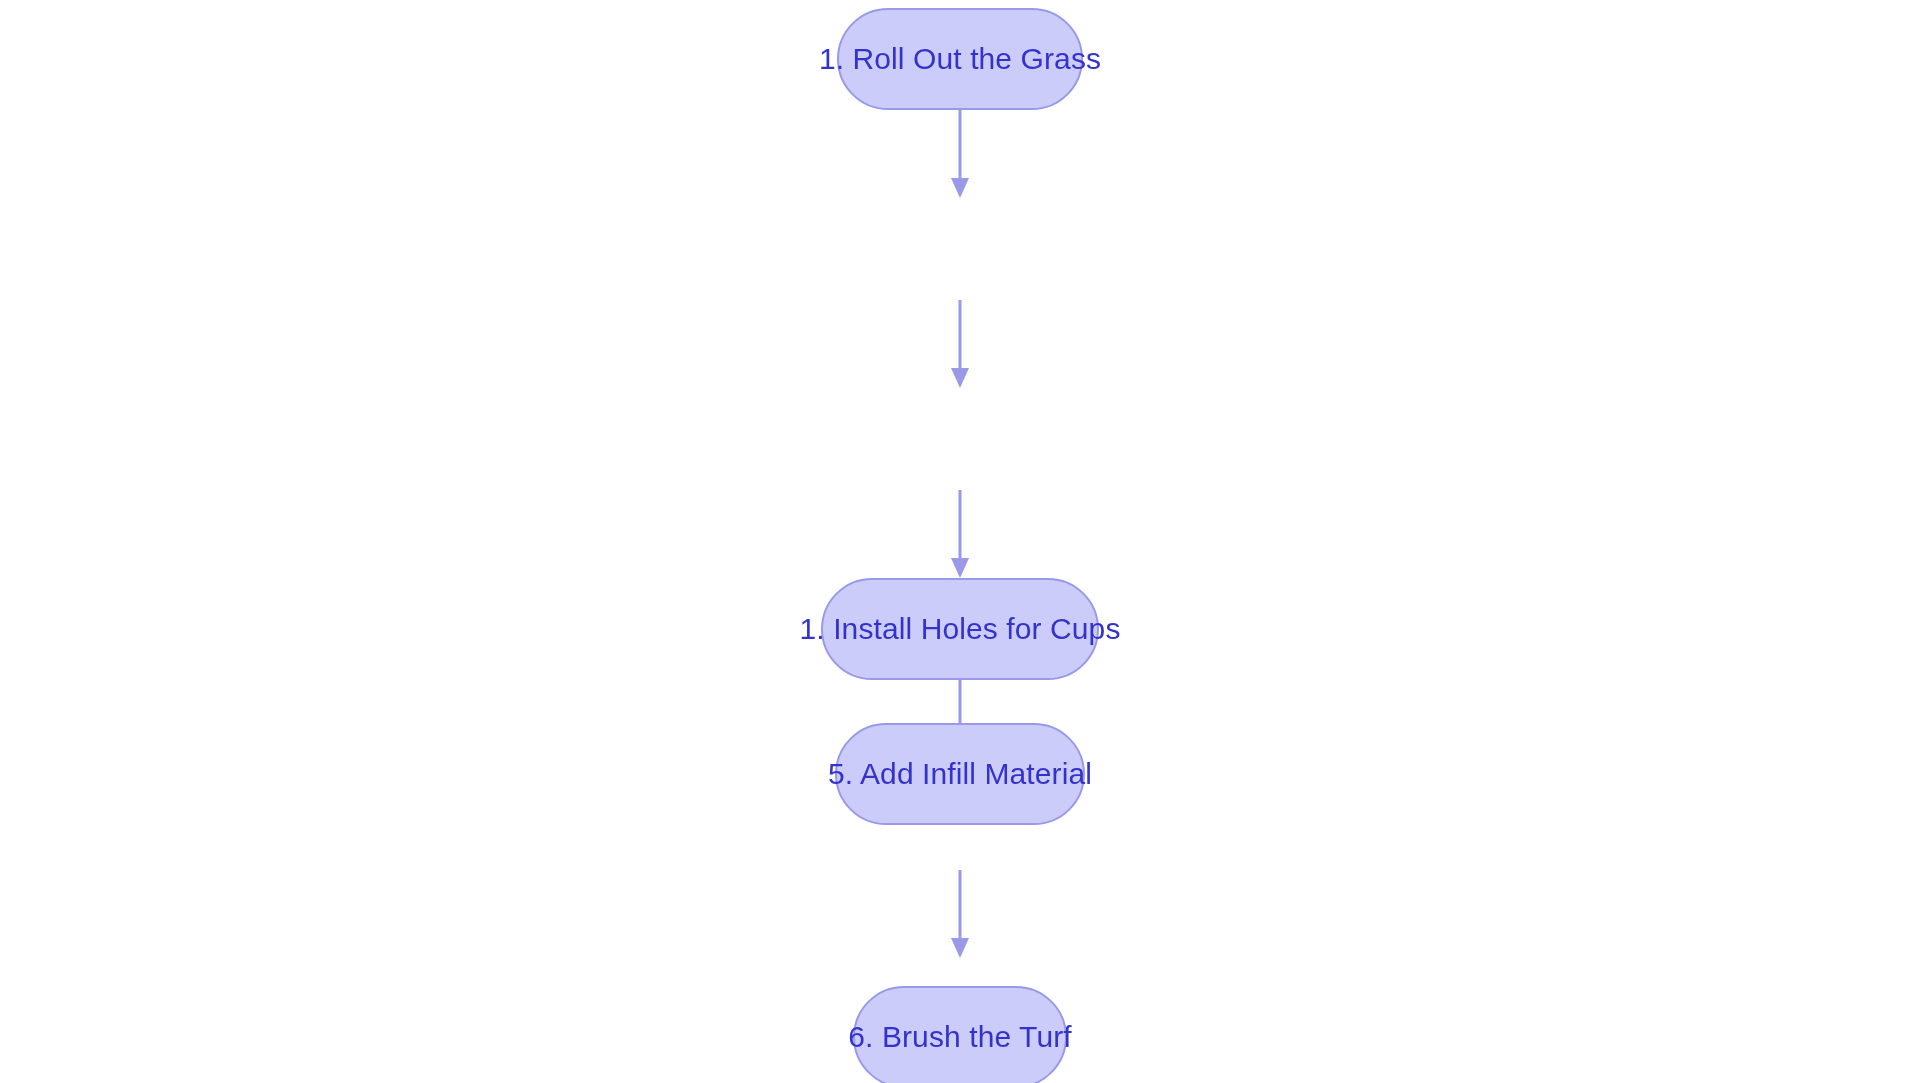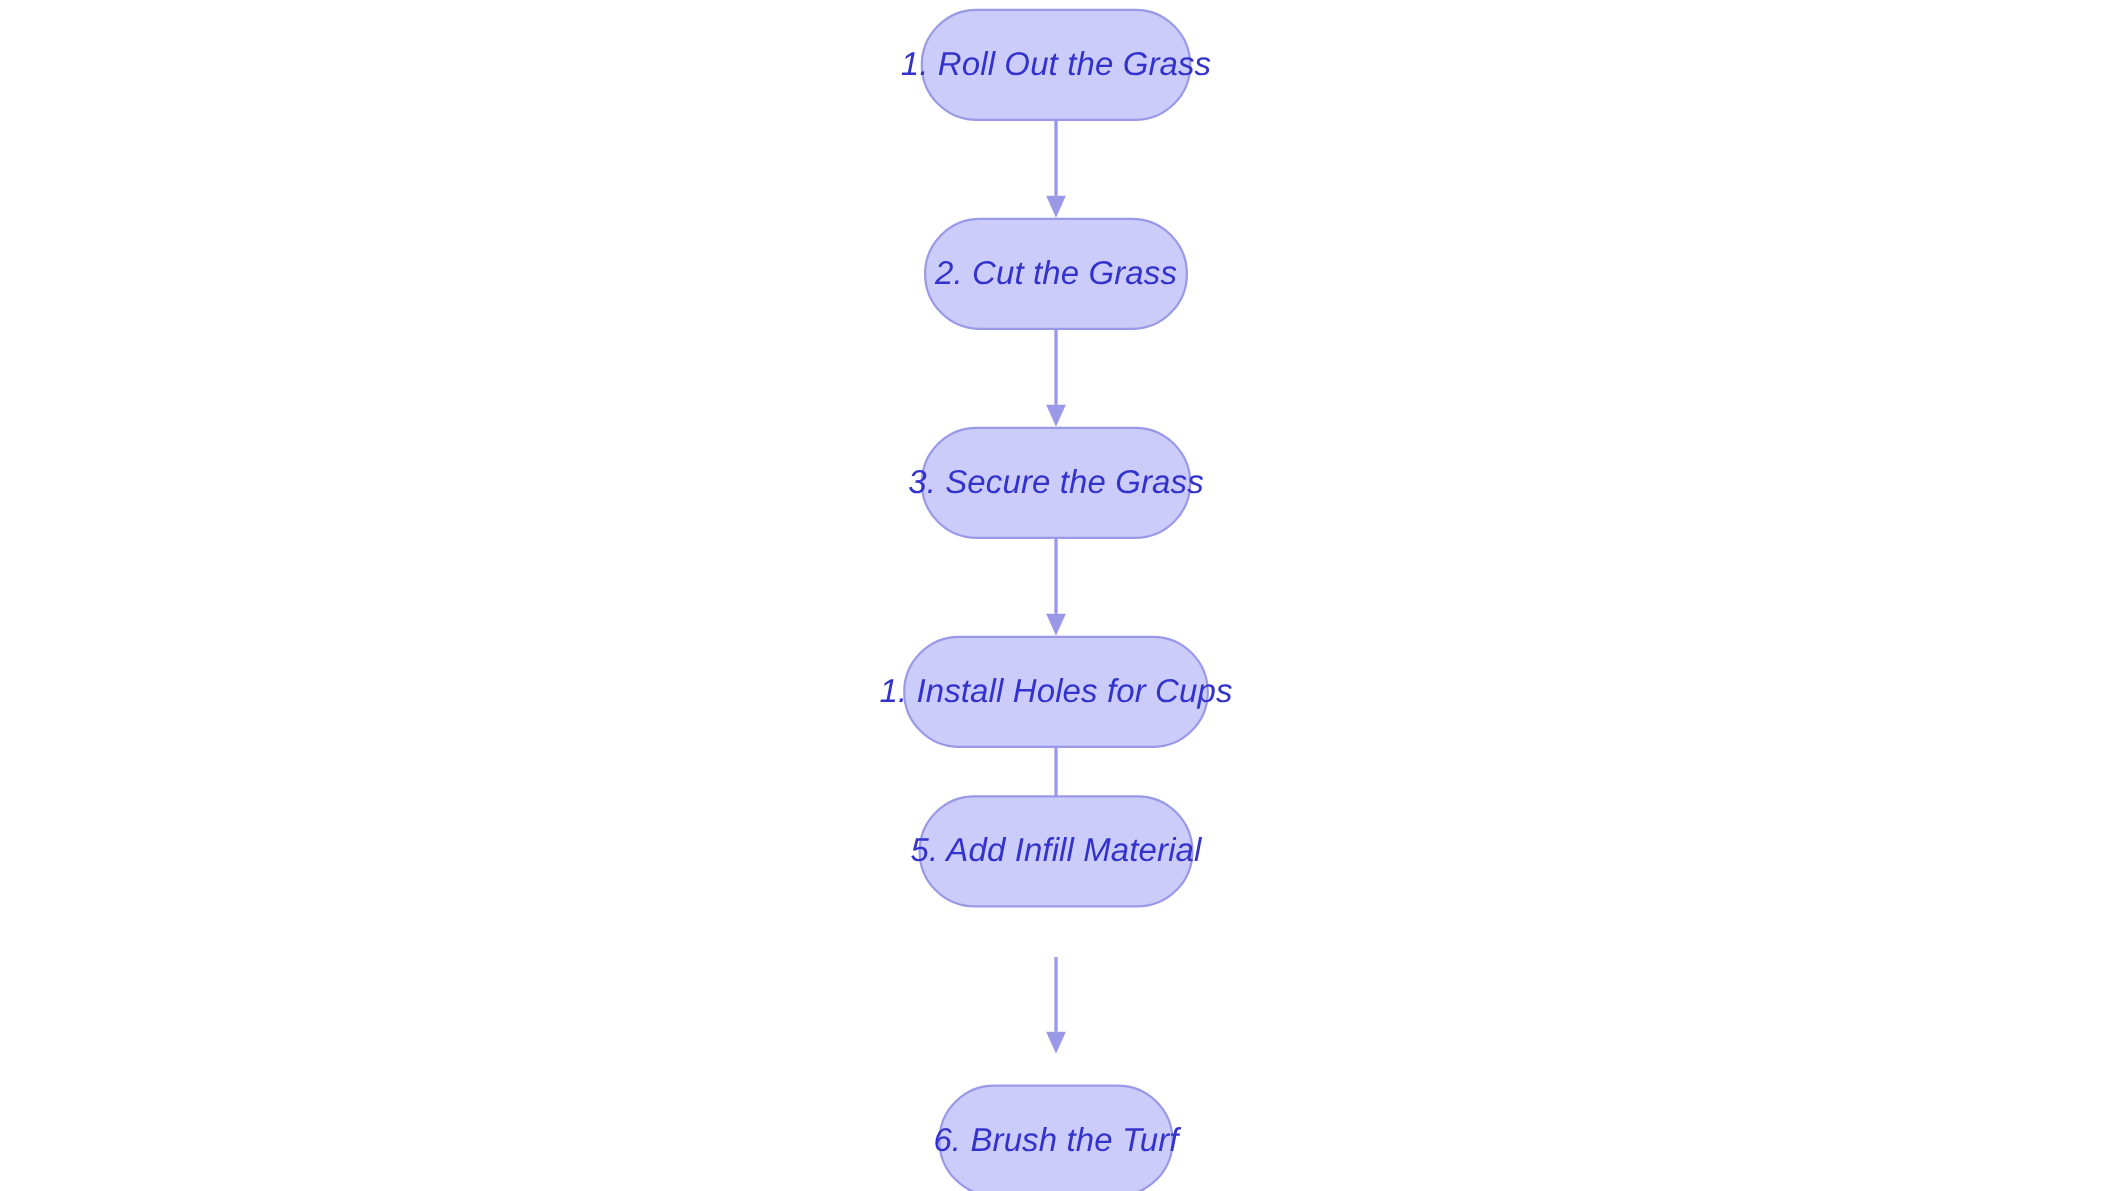--- a/index.html
+++ b/index.html
@@ -12,21 +12,20 @@
     width: 1920px;
     height: 1083px;
     overflow: hidden;
     font-family: "Liberation Sans", sans-serif;
   }
   #flowchart-canvas {
     position: relative;
     width: 1920px;
     height: 770px;
     background: #ffffff;
-    font-style: italic;
   }
   .flow-column {
     position: absolute;
     left: 0;
     top: 0;
     width: 1920px;
     height: 1083px;
   }
   .flow-node {
     position: absolute;
@@ -99,32 +98,26 @@
 
     <div class="flow-node" data-idx="0">
       <span class="flow-node-label">1. Roll Out the Grass</span>
     </div>
 
     <div class="flow-connector" data-idx="0">
       <div class="connector-line"></div>
       <div class="connector-head"></div>
     </div>
 
-    <div class="flow-node" data-idx="1">
-      <span class="flow-node-label">2. Cut the Grass</span>
-    </div>
 
     <div class="flow-connector" data-idx="1">
       <div class="connector-line"></div>
       <div class="connector-head"></div>
     </div>
 
-    <div class="flow-node" data-idx="2">
-      <span class="flow-node-label">3. Secure the Grass</span>
-    </div>
 
     <div class="flow-connector" data-idx="2">
       <div class="connector-line"></div>
       <div class="connector-head"></div>
     </div>
 
     <div class="flow-node" data-idx="3">
       <span class="flow-node-label">1. Install Holes for Cups</span>
     </div>
 

